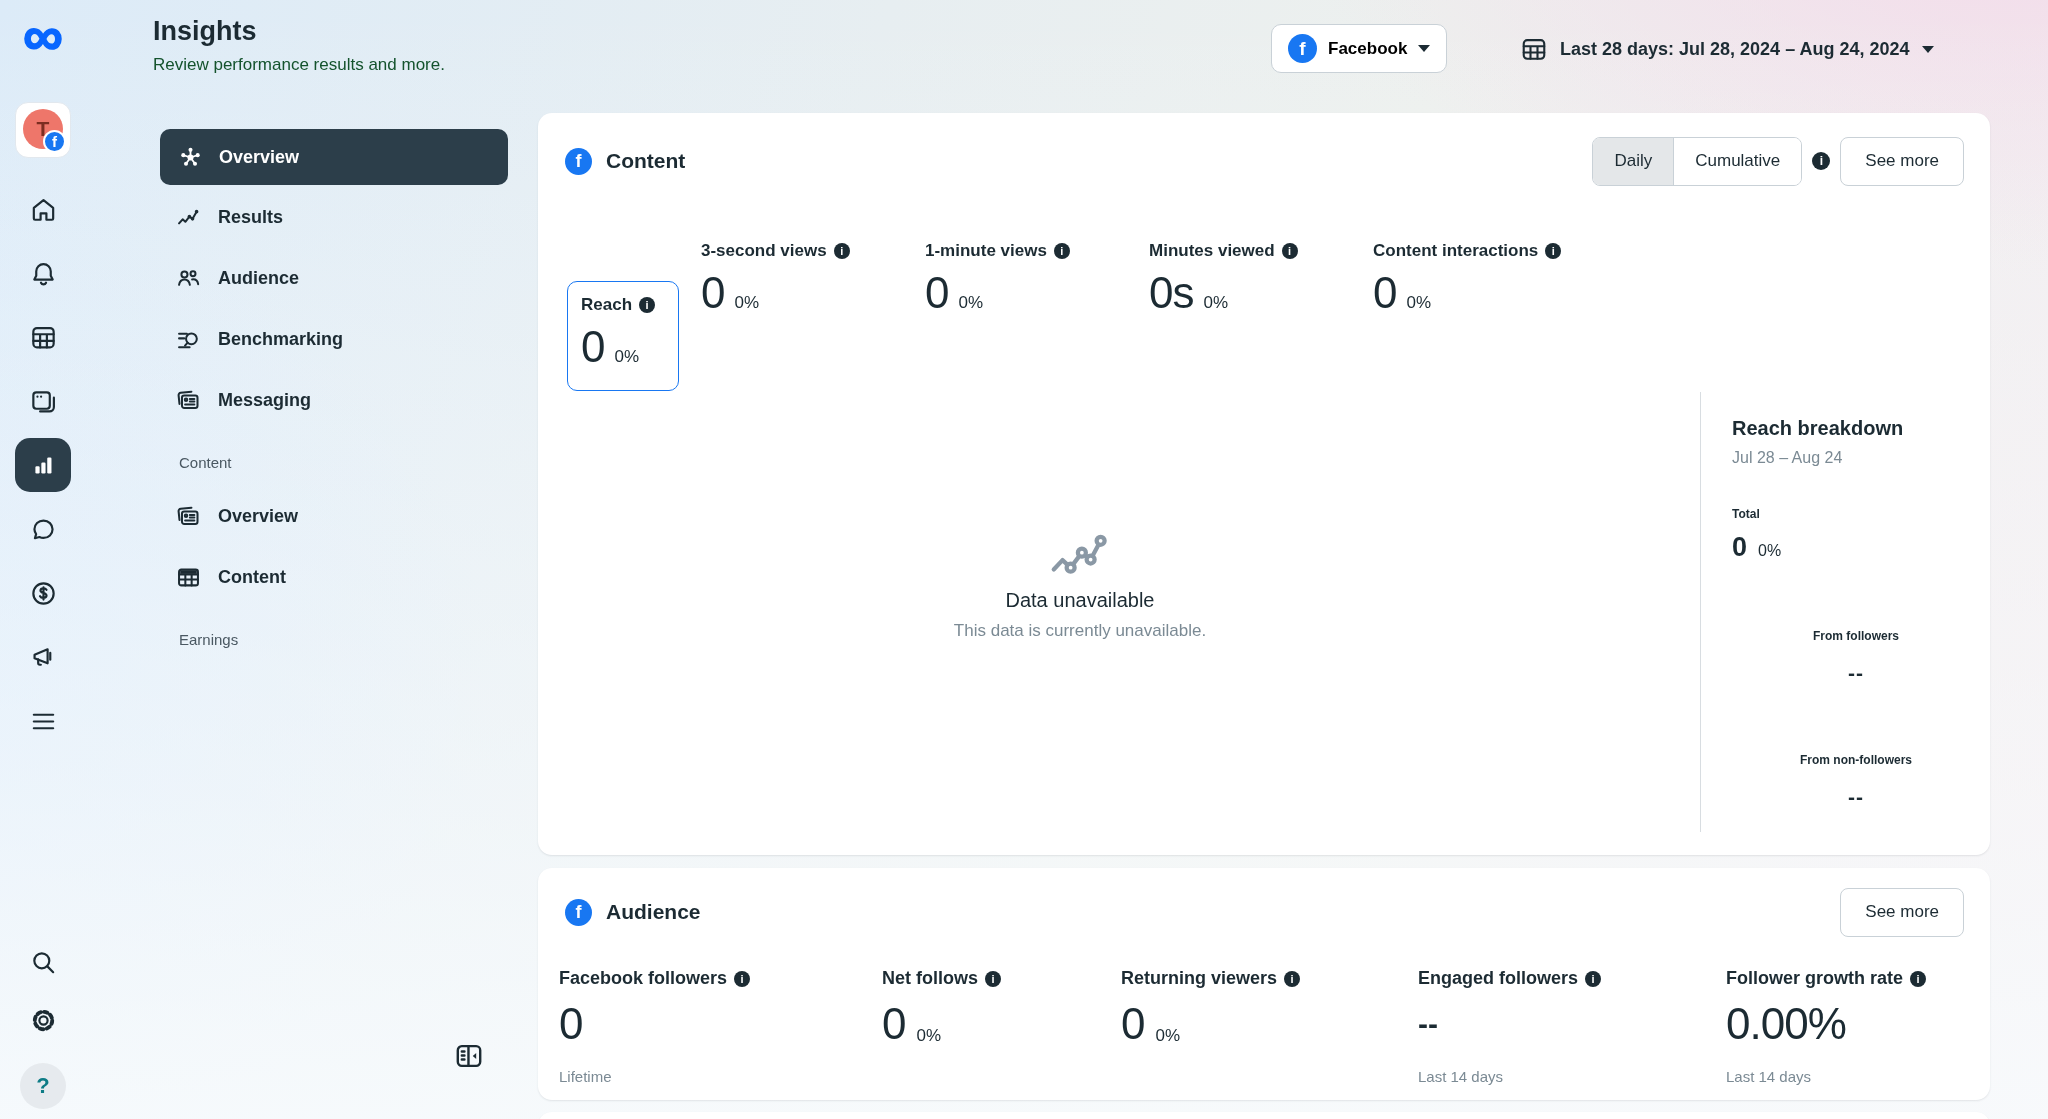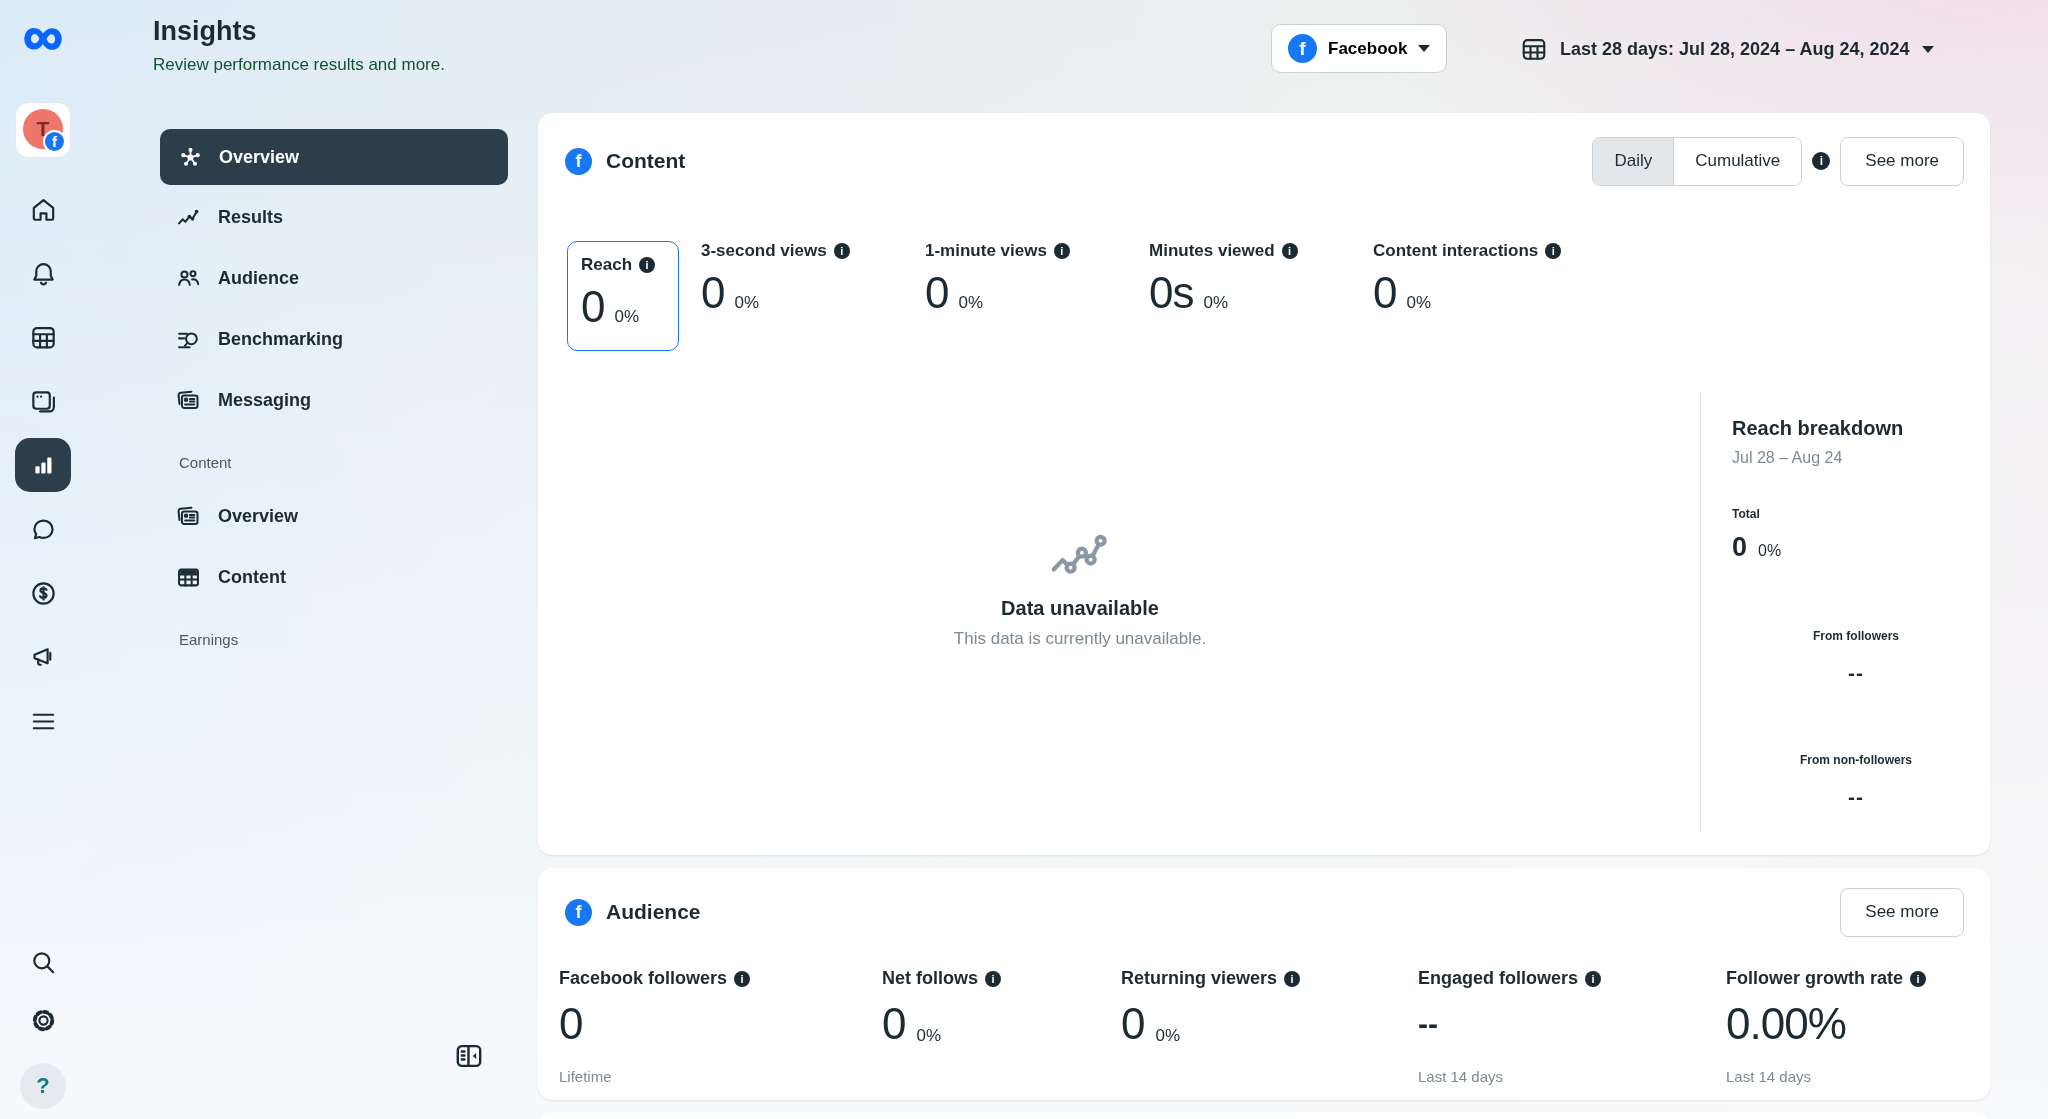--- a/index.html
+++ b/index.html
@@ -66,25 +66,25 @@
   .seg .on { background:#e4e7e9; border-right:1px solid #c9d1d7; }
   .info-dot { width:18px; height:18px; border-radius:50%; background:#1c2b33; color:#fff; font-size:12px; font-weight:bold; display:inline-flex; align-items:center; justify-content:center; flex:none; }
   .btn-plain { height:49px; padding:0 24px; background:#fff; border:1px solid #c9d1d7; border-radius:8px; font-size:17px; color:#1c2b33; cursor:pointer; font-family:inherit; }
 
   .metrics-row { position:absolute; left:29px; top:128px; display:flex; align-items:flex-start; }
   .metric { width:224px; }
   .metric .m-label { display:flex; align-items:center; gap:7px; font-size:17px; font-weight:bold; white-space:nowrap; }
   .metric .m-value { margin-top:10px; display:flex; align-items:baseline; gap:10px; }
   .metric .m-big { font-size:44px; line-height:1; letter-spacing:-1px; }
   .metric .m-delta { font-size:17px; }
-  .metric.tile { width:112px; border:1.5px solid #1877f2; border-radius:10px; padding:13px 0 0 13px; height:110px; margin-right:22px; cursor:pointer; }
+  .metric.tile { width:112px; border:1.5px solid #1877f2; border-radius:10px; padding:13px 0 0 13px; height:110px; margin-right:22px; cursor:pointer;margin-top:40px; }
 
   .empty-state { position:absolute; left:542px; top:420px; width:400px; margin-left:-200px; text-align:center; }
   .empty-state svg { width:60px; height:48px; }
-  .empty-title { margin-top:12px; font-size:20px; font-weight:bold; }
+  .empty-title { margin-top:4px; font-size:20px; font-weight:normal; }
   .empty-msg { margin-top:9px; font-size:17px; color:#7b8a94; }
 
   .v-divider { position:absolute; left:1162px; top:279px; height:440px; border-left:1px solid #d8dde1; }
   .breakdown { position:absolute; left:1194px; top:297px; width:248px; }
   .bd-title { font-size:20px; font-weight:bold; margin-top:7px; }
   .bd-date { font-size:16px; color:#7b8a94; margin-top:9px; }
   .bd-label { font-size:12px; font-weight:bold; }
   .bd-row1 { margin-top:40px; } .bd-rowN { margin-top:68px;text-align:center; }
   .bd-value { margin-top:13px; display:flex; align-items:baseline; gap:11px; }
   .bd-big { font-size:27px; font-weight:bold; line-height:1; }

